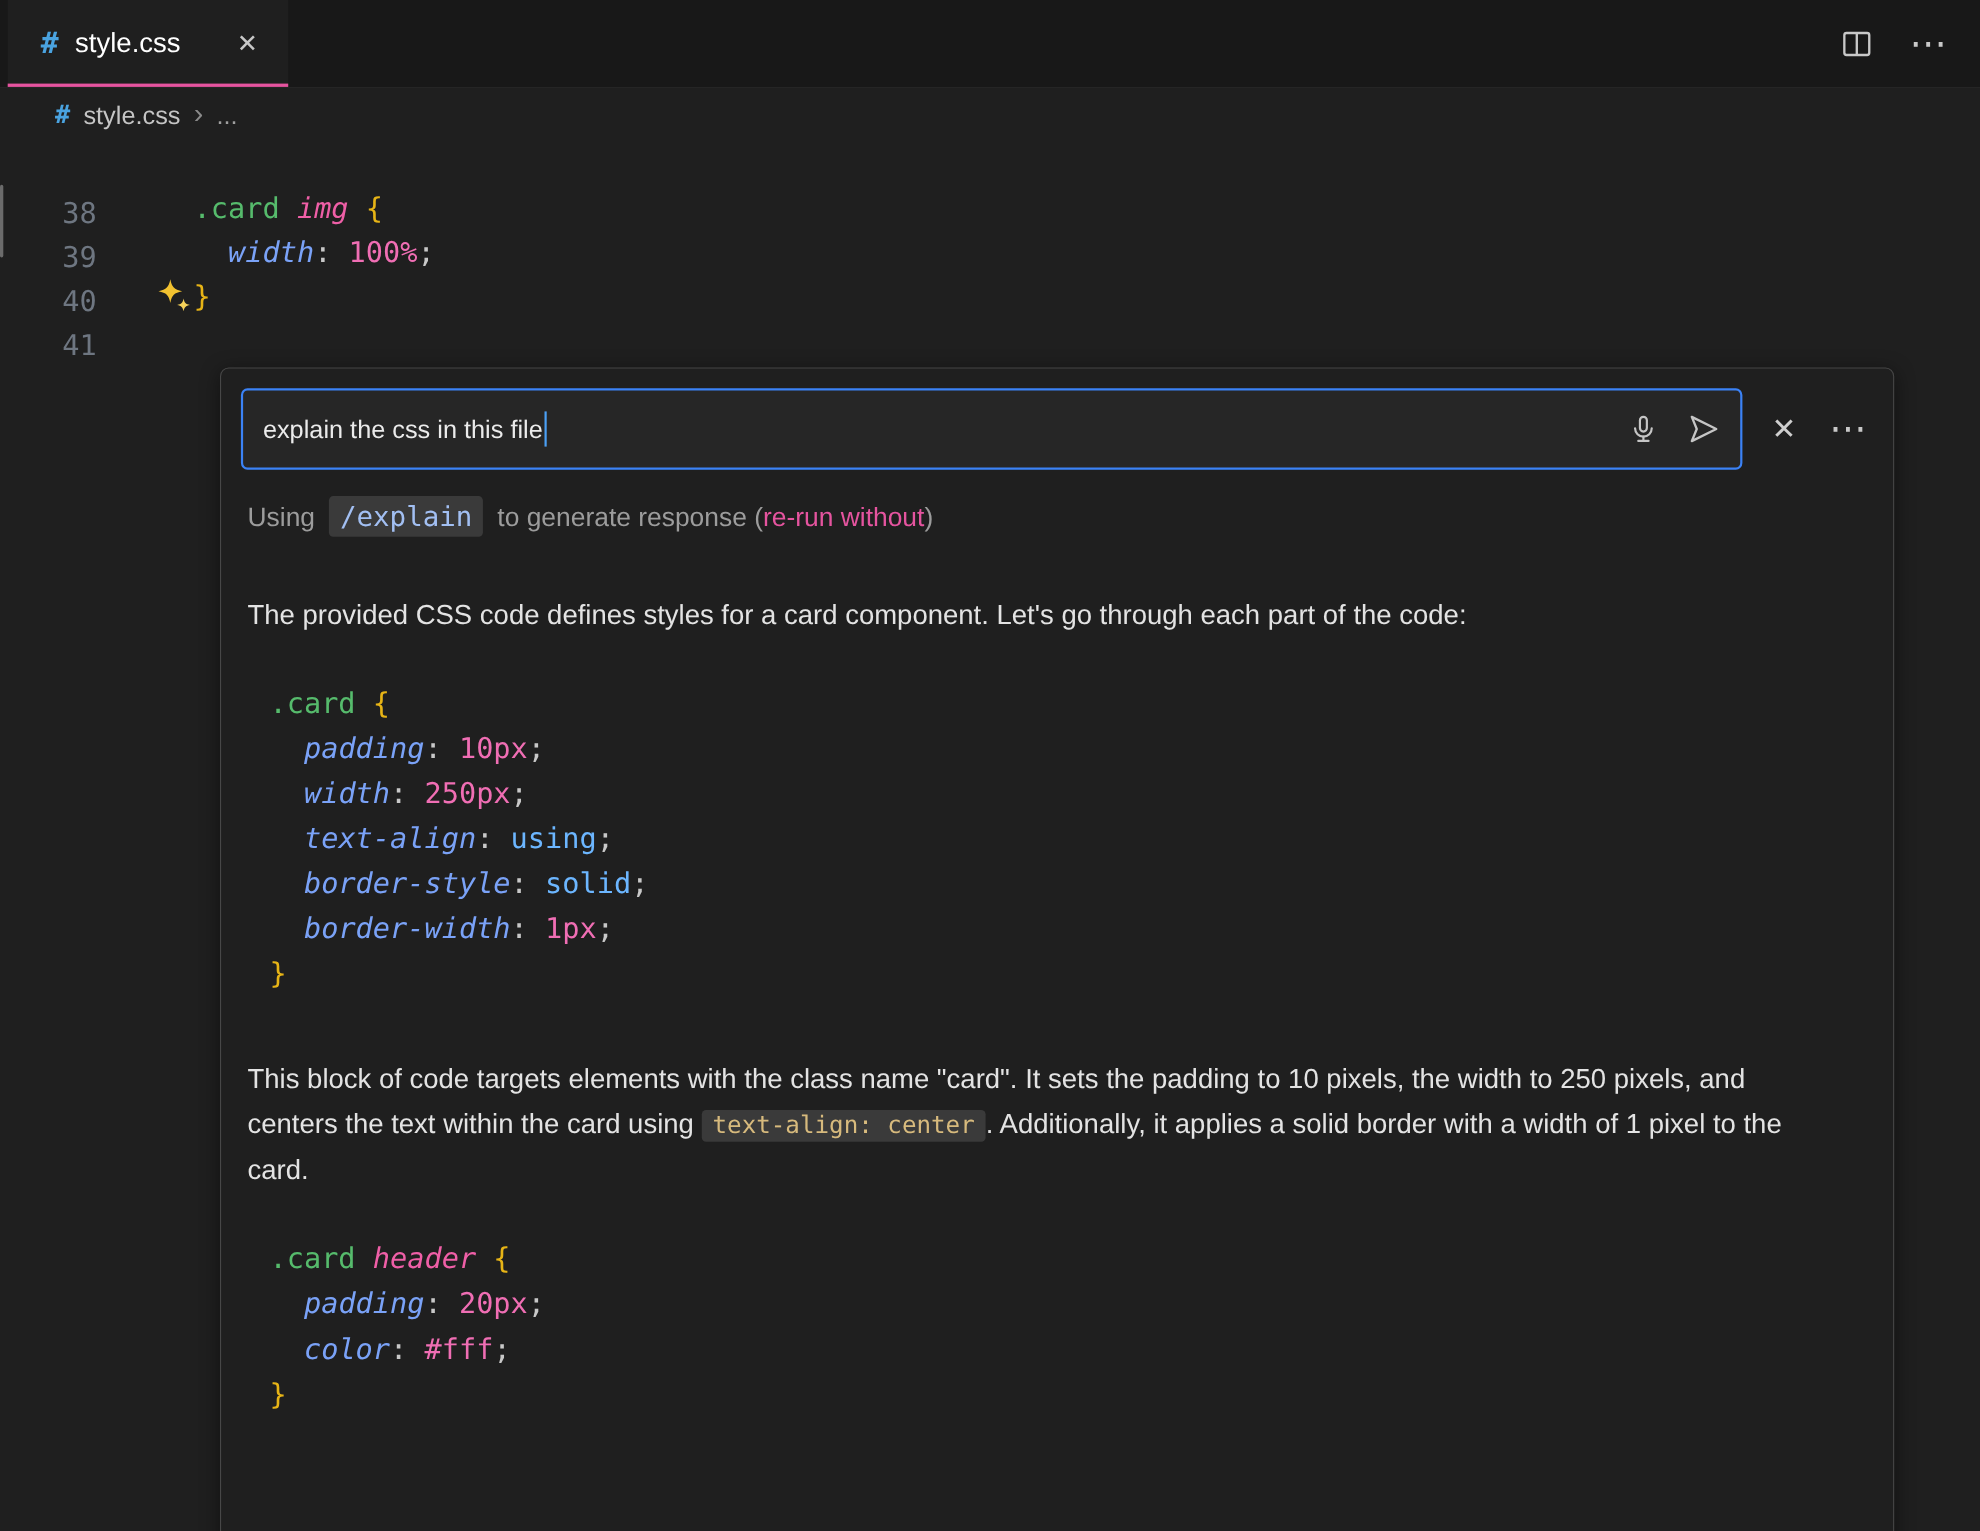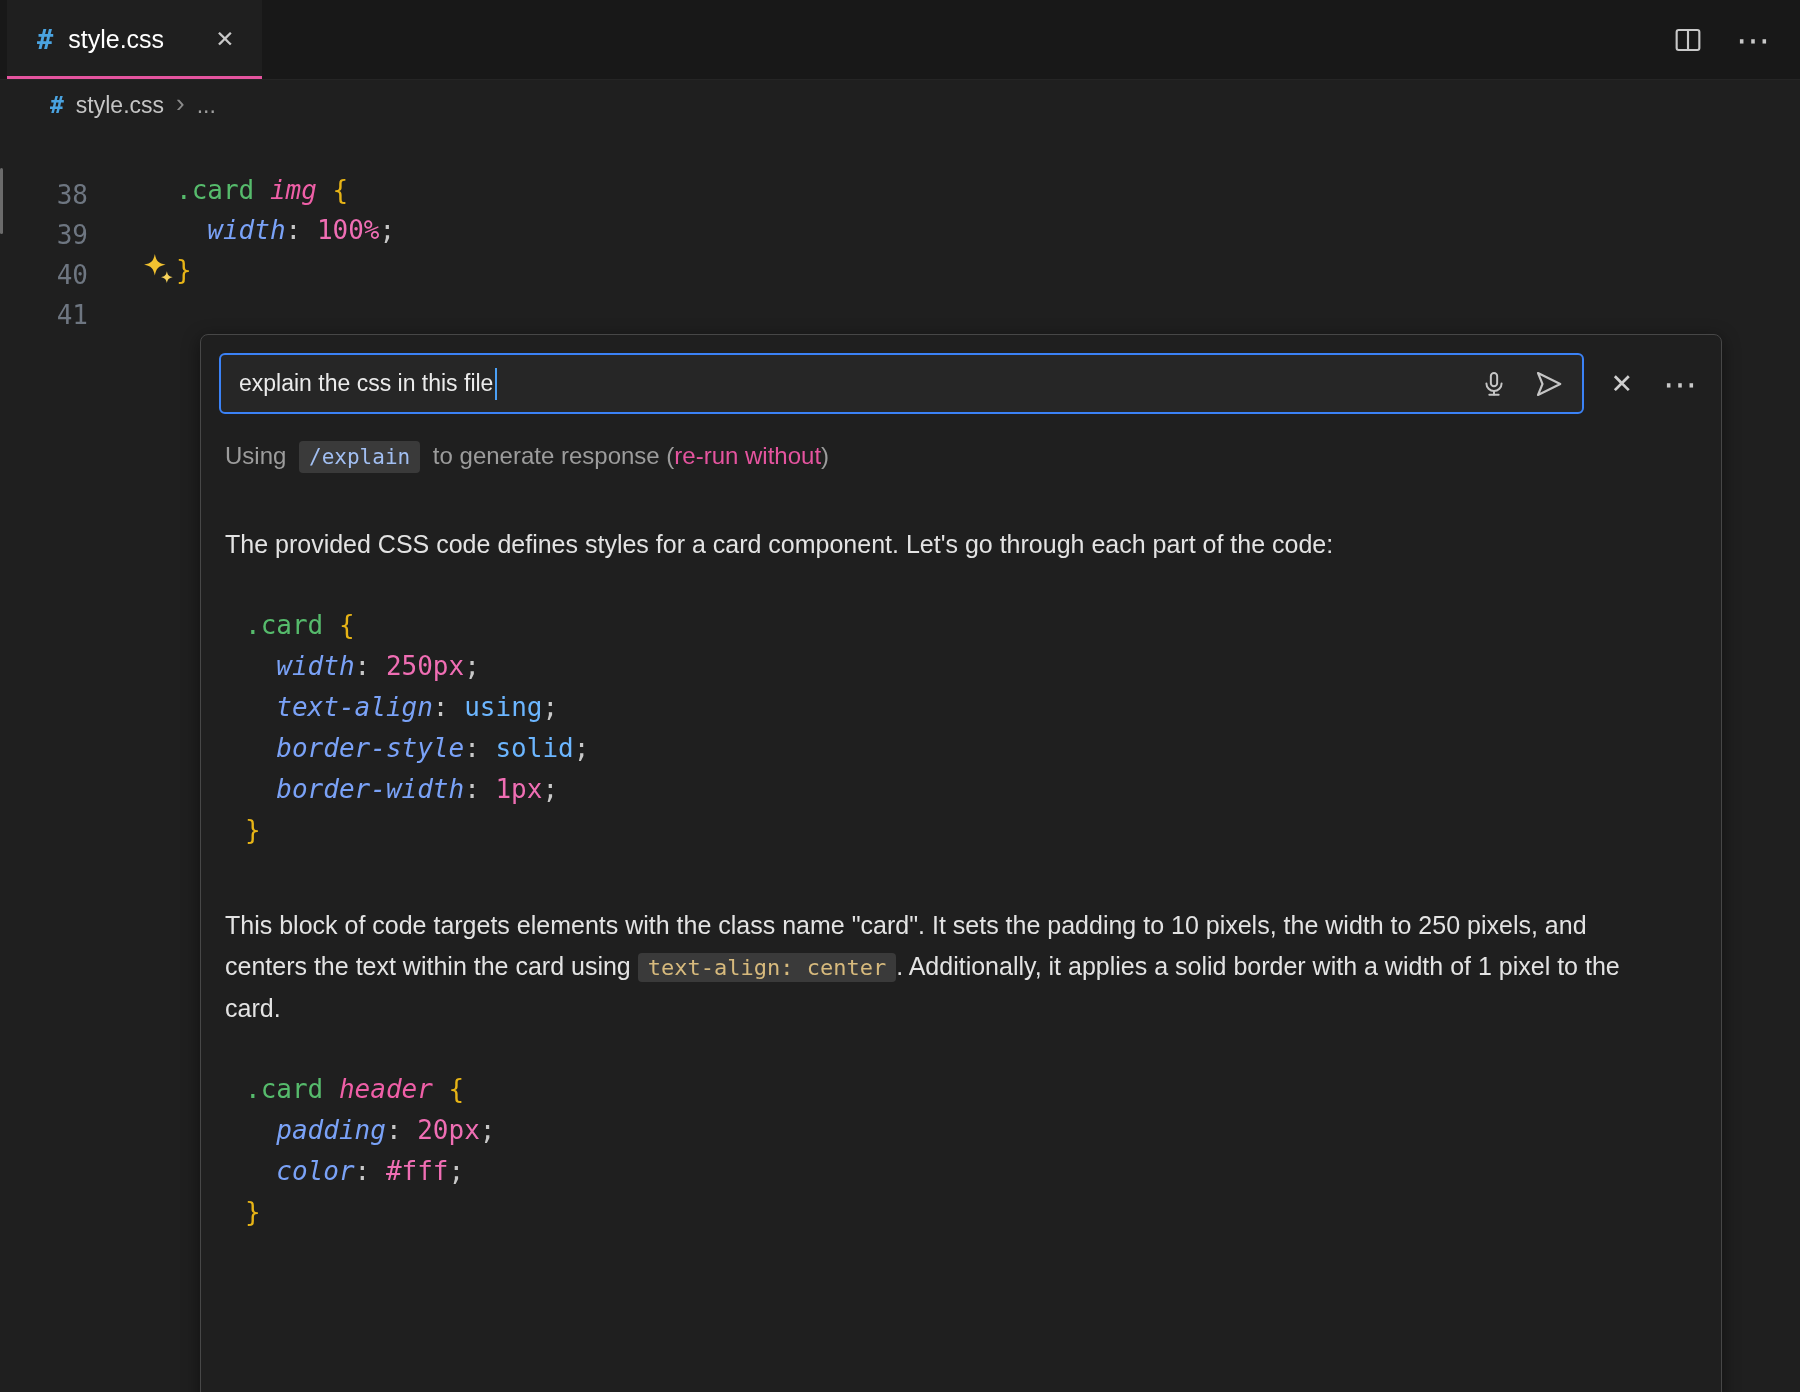--- a/index.html
+++ b/index.html
@@ -62,33 +62,33 @@
   .tk-pun   { color: #c8c8c8; }
   
   .chat-widget {
     position: absolute; left: 200px; top: 204px; width: 1522px; height: 1300px;
     background: #1f1f1f; border: 1px solid #474747; border-radius: 8px;
     padding: 18px 18px 60px 18px; box-shadow: 0 4px 18px rgba(0,0,0,0.45);
     font-family: "Liberation Sans", sans-serif;
   }
   .input-row { display: flex; align-items: center; }
   .chat-input {
-    flex: 1; height: 61px; border: 2px solid #3b82f6; border-radius: 6px;
+    flex: 1; height: 74px; border: 2px solid #3b82f6; border-radius: 6px;
     background: #262626; display: flex; align-items: center; padding: 0 18px;
     cursor: text;
   }
   .input-text { font-size: 23px; color: #ebebeb; }
   .caret { width: 2px; height: 32px; background: #4ba0f5; margin-left: 2px; }
   .input-icons { margin-left: auto; display: flex; align-items: center; gap: 26px; }
   .row-actions { display: flex; align-items: center; gap: 30px; margin-left: 26px; margin-right: 4px; }
   .close-x { font-size: 27px; color: #cfcfcf; }
   
   .status-line { margin: 28px 0 0 6px; font-size: 24px; color: #9c9c9c; }
   .cmd-chip {
-    font-family: "DejaVu Sans Mono", monospace; font-size: 21px;
+    font-family: "DejaVu Sans Mono", monospace; font-size: 25px;
     background: #3a3a3a; color: #a2bff2; padding: 4px 10px; border-radius: 4px;
     margin: 0 6px;
   }
   .rerun-link { color: #e5549f; cursor: pointer; }
   
   .para {
     margin: 54px 0 0 6px; font-size: 25px; line-height: 41px; color: #e3e3e3;
     max-width: 1400px;
   }
   .inline-code {
@@ -181,20 +181,21 @@
           <span class="icon-btn more-dots">⋯</span>
         </div>
       </div>
 
       <div class="status-line"><span>Using </span><span class="cmd-chip">/explain</span><span> to generate response (</span><span class="rerun-link">re-run without</span><span>)</span></div>
 
       <p class="para">The provided CSS code defines styles for a card component. Let's go through each part of the code:</p>
 
       <div class="code-block">
           <div class="cb-line"><span class="tk-sel">.card</span><span class="tk-pun"> </span><span class="tk-brace">{</span></div>
+          <div class="cb-line"><span class="tk-pun">  </span><span class="tk-prop">padding</span><span class="tk-pun">: </span><span class="tk-num">10px</span><span class="tk-pun">;</span></div>
           <div class="cb-line"><span class="tk-pun">  </span><span class="tk-prop">width</span><span class="tk-pun">: </span><span class="tk-num">250px</span><span class="tk-pun">;</span></div>
           <div class="cb-line"><span class="tk-pun">  </span><span class="tk-prop">text-align</span><span class="tk-pun">: </span><span class="tk-val">using</span><span class="tk-pun">;</span></div>
           <div class="cb-line"><span class="tk-pun">  </span><span class="tk-prop">border-style</span><span class="tk-pun">: </span><span class="tk-val">solid</span><span class="tk-pun">;</span></div>
           <div class="cb-line"><span class="tk-pun">  </span><span class="tk-prop">border-width</span><span class="tk-pun">: </span><span class="tk-num">1px</span><span class="tk-pun">;</span></div>
           <div class="cb-line"><span class="tk-brace">}</span></div>
         </div>
 
       <p class="para"><span>This block of code targets elements with the class name "card". It sets the padding to 10 pixels, the width to 250 pixels, and centers the text within the card using </span><span class="inline-code">text-align: center</span><span>. Additionally, it applies a solid border with a width of 1 pixel to the card.</span></p>
 
       <div class="code-block">

